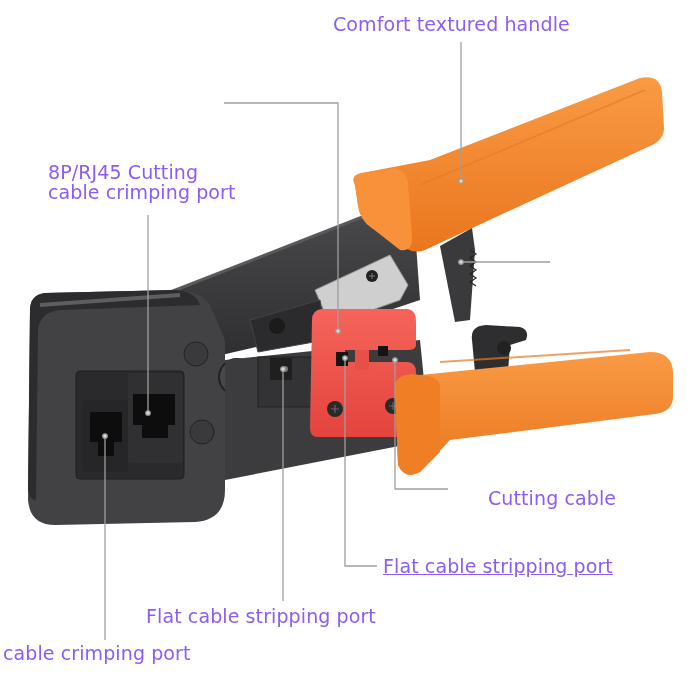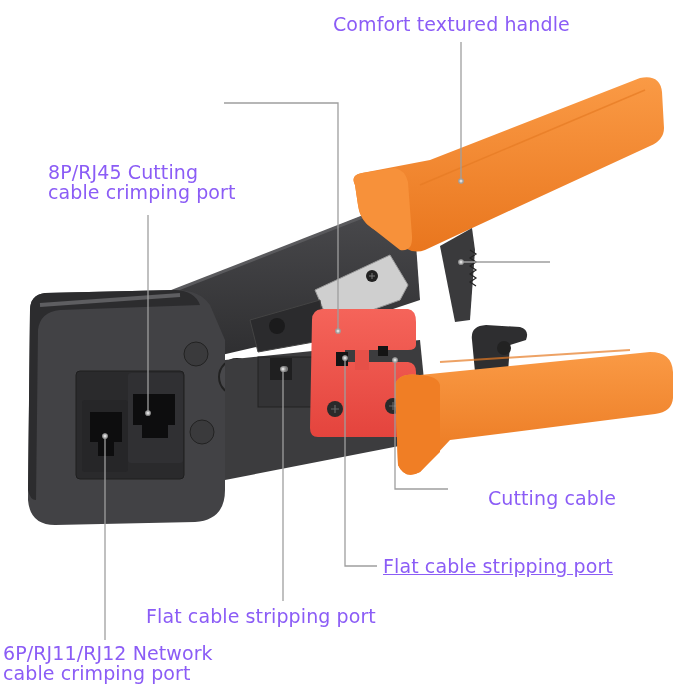--- a/index.html
+++ b/index.html
@@ -149,17 +149,16 @@
 <div class="label" style="left:554px; top:241px;">
 </div>
 
 <div class="label" style="left:456px; top:488px;margin-left:32px;">Cutting cable</div>
 
 <div class="label" style="left:383px; top:556px;text-decoration:underline;">Flat cable stripping port</div>
 
 <div class="label" style="left:146px; top:606px;">Flat cable stripping port</div>
 
 <div class="label" style="left:3px; top:643px;">
-  <span class="l2">6P/RJ11/RJ12 Network</span>
   <span class="l2">cable crimping port</span>
 </div>
 
 </div>
 
 </body></html>

